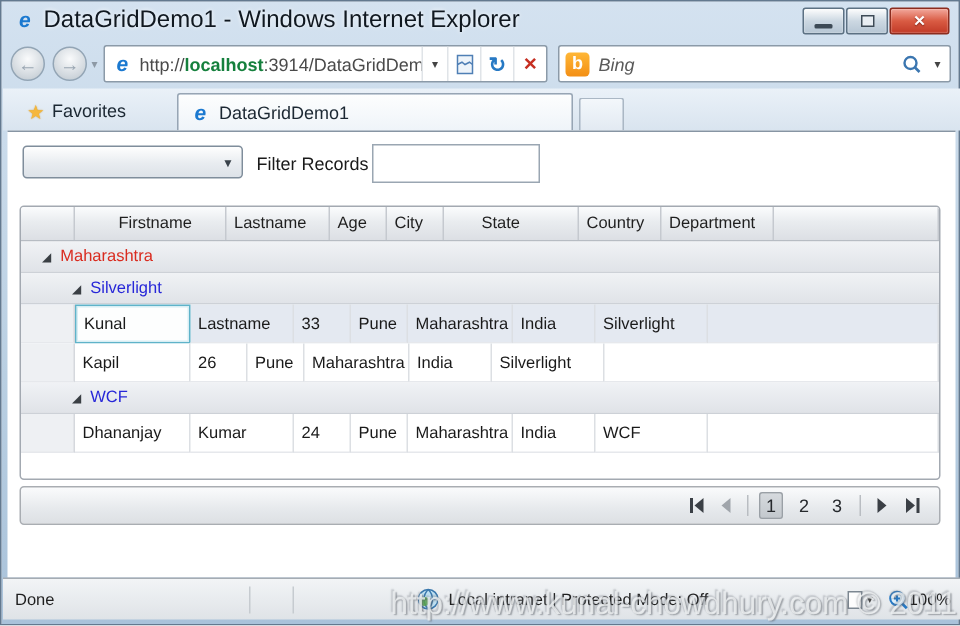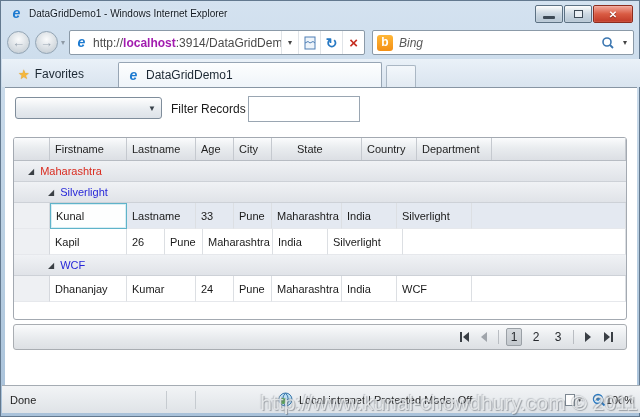--- a/index.html
+++ b/index.html
@@ -5,21 +5,21 @@
   * { margin:0; padding:0; box-sizing:border-box; }
   html,body { width:640px; height:417px; overflow:hidden; }
   body { font-family:"Liberation Sans", sans-serif; font-size:11px; color:#222; }
 
   
   .window { position:relative; width:640px; height:417px;
     background:linear-gradient(180deg,#d4e2f0 0%,#b9cfe2 60%,#a9c2da 100%);
     border:1px solid #63798f; }
   .titlebar { position:absolute; left:0; top:0; width:100%; height:25px;
     display:flex; align-items:center; padding-left:8px; }
-  .title-text { font-size:10px; color:#101820; margin-left:5px; text-shadow:0 0 3px #fff; }
+  .title-text { font-size:16px; color:#101820; margin-left:5px; text-shadow:0 0 3px #fff; }
   .ie-logo { display:inline-block; width:15px; height:15px; border-radius:50%;
     color:#1b79d0; font-weight:bold; font-style:italic; font-size:14px; line-height:14px; text-align:center; }
   .win-buttons { position:absolute; right:6px; top:4px; display:flex; }
   .win-btn { width:28px; height:18px; border:1px solid #5c7183; border-radius:2px;
     background:linear-gradient(180deg,#fdfdfd,#ccd8e2 50%,#b6c6d4);
     margin-left:1px; display:flex; align-items:center; justify-content:center;
     font-size:10px; color:#33414e; box-shadow:inset 0 0 1px #fff; }
   .win-btn.close { background:linear-gradient(180deg,#f2a79b,#d95b43 50%,#c13a27);
     border-color:#8c2c1e; color:#fff; font-weight:bold; width:40px; text-shadow:0 1px 1px #7c2014;}
   .glyph-min { display:block; width:12px; height:3px; background:#3d4a56; margin-top:7px; border-radius:1px;}
@@ -30,21 +30,21 @@
     display:flex; align-items:center; }
   .nav-circle { width:23px; height:23px; border-radius:50%; border:1px solid #93a5b5;
     background:radial-gradient(circle at 50% 35%,#fafbfc,#cfd6dc 70%,#b8c2cb);
     display:flex; align-items:center; justify-content:center; color:#9aa6b2;
     font-size:13px; margin-left:5px; }
   .nav-chevron { color:#8d99a5; font-size:8px; margin:0 4px 0 3px; }
   .addr-box { display:flex; align-items:center; height:25px; background:#fff;
     border:1px solid #8b9aa8; border-radius:2px; width:296px; overflow:hidden; }
   .addr-url { flex:1; display:flex; align-items:center; padding-left:4px; font-size:12px;
     color:#4a4a4a; white-space:nowrap; overflow:hidden; }
-  .addr-host { font-weight:bold; color:#a21caf; }
+  .addr-host { font-weight:bold; color:#15803d; }
   .addr-caret { width:17px; text-align:center; color:#444; font-size:8px; border-left:1px solid #e0e4e8;
     align-self:stretch; display:flex; align-items:center; justify-content:center;}
   .addr-btn { width:22px; align-self:stretch; display:flex; align-items:center; justify-content:center;
     border-left:1px solid #e0e4e8; }
   .refresh-glyph { color:#2779c4; font-size:14px; font-weight:bold; }
   .stop-glyph { color:#c62f22; font-size:15px; font-weight:bold; line-height:12px;}
   .search-box { display:flex; align-items:center; height:25px; background:#fff;
     border:1px solid #8b9aa8; border-radius:2px; flex:1; margin-left:7px; margin-right:6px; }
   .bing-logo { width:16px; height:16px; margin-left:4px; background:linear-gradient(180deg,#ffb737,#f38f15);
     border-radius:3px; color:#fff; font-weight:bold; font-size:12px; line-height:15px; text-align:center; }
@@ -207,21 +207,21 @@
     <div class="combo">
       <span class="combo-value"></span>
       <span class="combo-caret">▼</span>
     </div>
     <span class="filter-label">Filter Records by:</span>
     <input class="filter-input" type="text" value="" style="">
 
     <div class="grid">
       <div class="g-header" id="grid-header">
           <div class="g-hcell" style="width: 36px;"></div>
-          <div class="g-hcell" style="width: 77px;">Firstname</div>
+          <div class="g-hcell" style="width: 77px; margin-left: 24px;">Firstname</div>
           <div class="g-hcell" style="width: 69px;">Lastname</div>
           <div class="g-hcell" style="width: 38px;">Age</div>
           <div class="g-hcell" style="width: 38px;">City</div>
           <div class="g-hcell" style="width: 70px; margin-left: 20px;">State</div>
           <div class="g-hcell" style="width: 55px;">Country</div>
           <div class="g-hcell" style="width: 75px;">Department</div>
           <div class="g-hcell g-filler"></div>
         </div>
       <div id="grid-body" style="display:flex;flex-direction:column;flex:1;">
           <div class="g-group" style="padding-left: 14px;">

